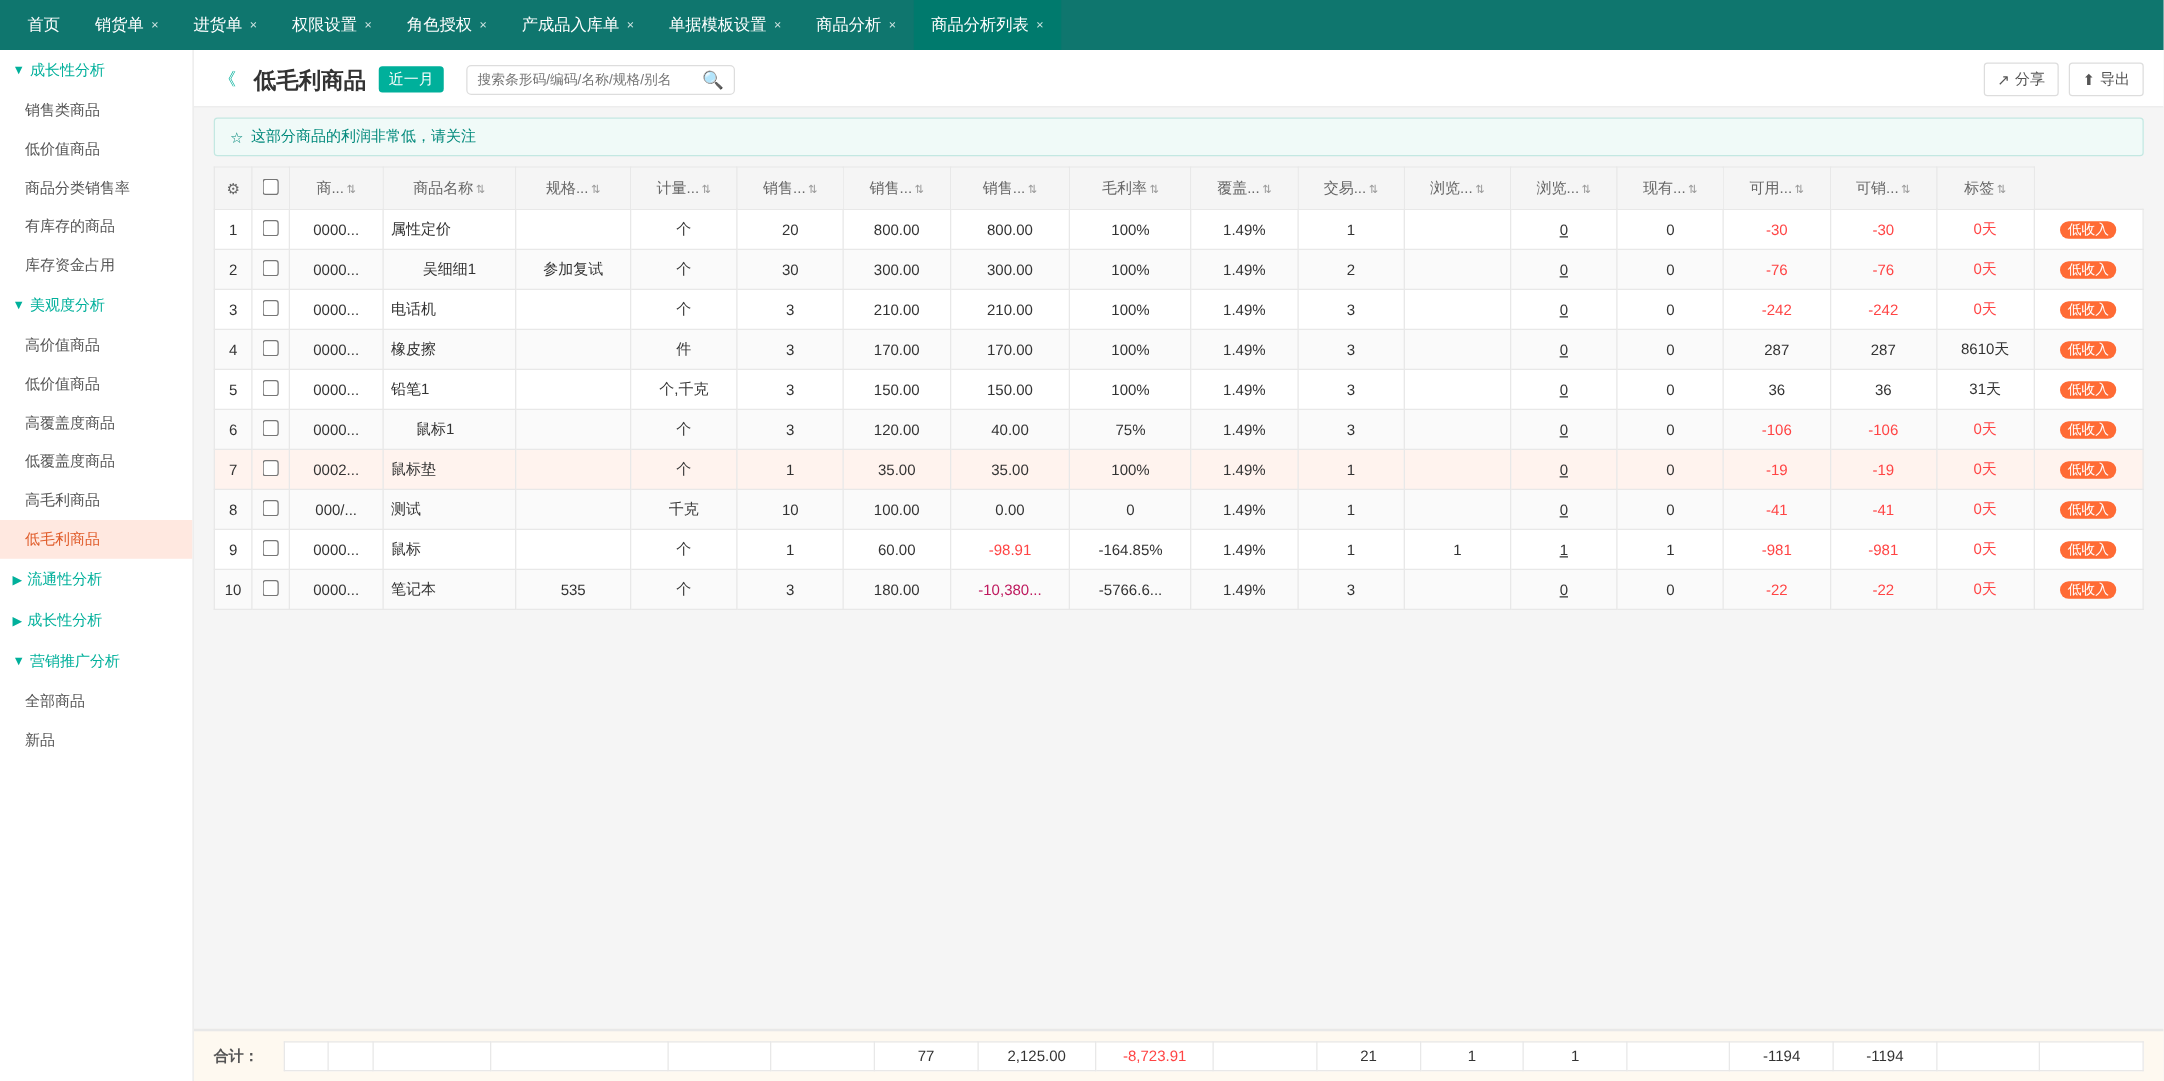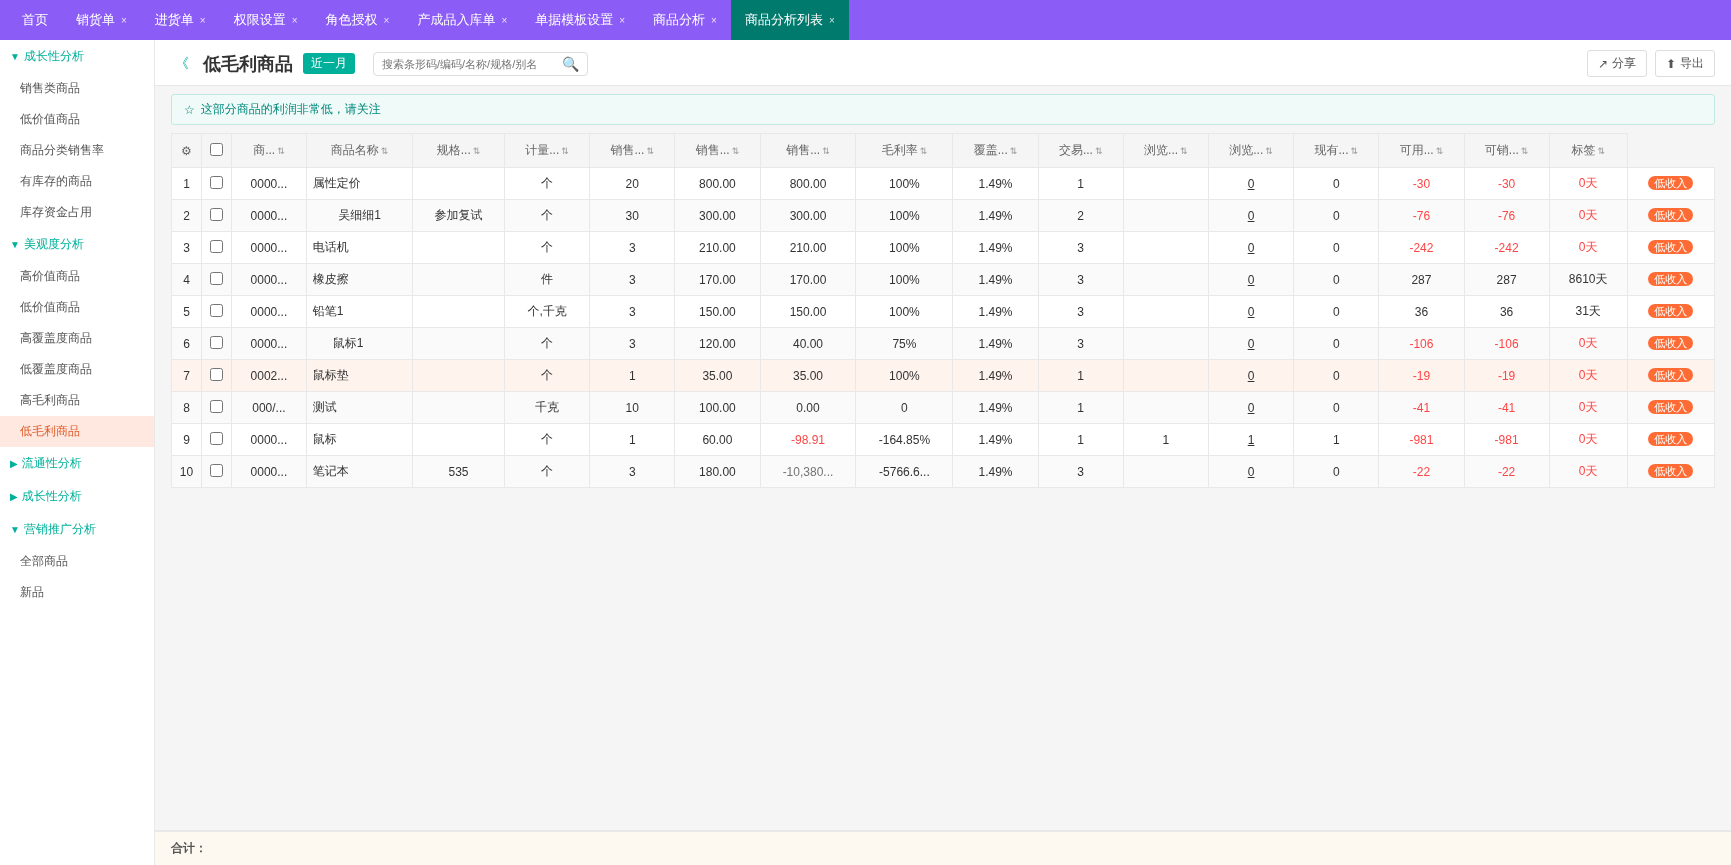--- a/index.html
+++ b/index.html
@@ -1,19 +1,19 @@
 <!DOCTYPE html>
 <html><head>
   <meta charset="utf-8">
   <style>
     * { margin: 0; padding: 0; box-sizing: border-box; }
     body { font-family: 'Microsoft YaHei', Arial, sans-serif; font-size: 12px; background: #f5f5f5; color: #333; width: 1731px; min-height: 865px; overflow-x: auto; }
 
     
-    .top-nav { background: #8b5cf6; display: flex; align-items: center; height: 40px; padding: 0 8px; }
+    .top-nav { background: #0f766e; display: flex; align-items: center; height: 40px; padding: 0 8px; }
     .nav-item { color: #fff; padding: 0 14px; height: 40px; display: flex; align-items: center; cursor: pointer; font-size: 13px; white-space: nowrap; }
     .nav-item.active { background: #007a6d; }
     .nav-item .close-x { margin-left: 6px; font-size: 10px; opacity: 0.8; }
 
     
     .layout { display: flex; height: calc(865px - 40px); }
 
     
     .sidebar { width: 155px; background: #fff; border-right: 1px solid #e8e8e8; overflow-y: auto; flex-shrink: 0; }
     .sidebar-section-header { display: flex; align-items: center; padding: 8px 10px; color: #00b09b; font-size: 12px; cursor: pointer; }
@@ -386,34 +386,58 @@
     </tr>
             <tr>
       <td>10</td>
       <td><input type="checkbox" style=""></td>
       <td>0000...</td>
       <td style="text-align:left; cursor:pointer; color:#333;">笔记本</td>
       <td>535</td>
       <td>个</td>
       <td>3</td>
       <td>180.00</td>
-      <td style="color:#737373">-10,380...</td>
+      <td style="color:#be185d">-10,380...</td>
       <td>-5766.6...</td>
       <td>1.49%</td>
       <td>3</td>
       <td></td>
       <td style="text-decoration:underline; cursor:pointer;">0</td>
       <td>0</td>
       <td style="color:#f44">-22</td>
       <td style="color:#f44">-22</td>
       <td style="color:#f44">0天</td>
       <td><span class="tag-label">低收入</span></td>
     </tr>
           </tbody>
       </table>
     </div>
 
     <div class="table-footer">
       <span class="footer-label">合计：</span>
+      <table style="flex:1; border-collapse:collapse; font-size:12px;">
+        <tbody>
+            <tr>
+          <td style="width:30px;border:1px solid #e8e8e8; padding:4px;"></td>
+          <td style="width:30px;border:1px solid #e8e8e8; padding:4px;"></td>
+          <td style="width:80px;border:1px solid #e8e8e8; padding:4px;"></td>
+          <td style="width:120px;border:1px solid #e8e8e8; padding:4px;"></td>
+          <td style="width:70px;border:1px solid #e8e8e8; padding:4px;"></td>
+          <td style="width:70px;border:1px solid #e8e8e8; padding:4px;"></td>
+          <td style="width:70px;border:1px solid #e8e8e8; padding:4px; text-align:center;">77</td>
+          <td style="width:80px;border:1px solid #e8e8e8; padding:4px; text-align:center;">2,125.00</td>
+          <td style="width:80px;border:1px solid #e8e8e8; padding:4px; text-align:center; color:#f44;">-8,723.91</td>
+          <td style="width:70px;border:1px solid #e8e8e8; padding:4px;"></td>
+          <td style="width:70px;border:1px solid #e8e8e8; padding:4px; text-align:center;">21</td>
+          <td style="width:70px;border:1px solid #e8e8e8; padding:4px; text-align:center;">1</td>
+          <td style="width:70px;border:1px solid #e8e8e8; padding:4px; text-align:center;">1</td>
+          <td style="width:70px;border:1px solid #e8e8e8; padding:4px;"></td>
+          <td style="width:70px;border:1px solid #e8e8e8; padding:4px; text-align:center;">-1194</td>
+          <td style="width:70px;border:1px solid #e8e8e8; padding:4px; text-align:center;">-1194</td>
+          <td style="width:70px;border:1px solid #e8e8e8; padding:4px;"></td>
+          <td style="width:70px;border:1px solid #e8e8e8; padding:4px;"></td>
+        </tr>
+      </tbody>
+        </table>
     </div>
 
   </div>
 </div>
 
 </body></html>

